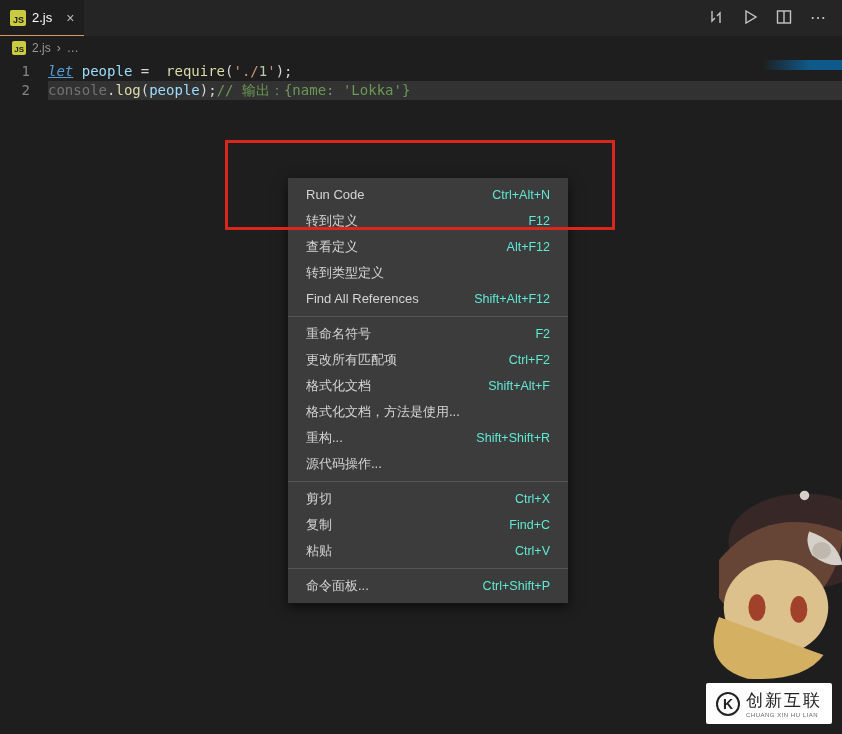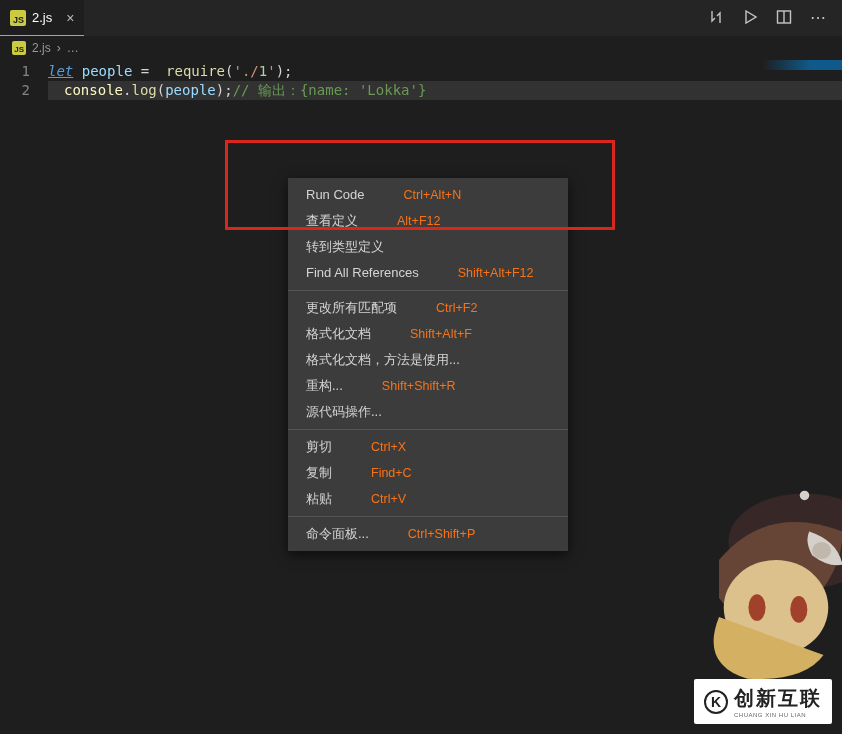--- a/index.html
+++ b/index.html
@@ -90,21 +90,21 @@
     width: 48px;
     text-align: right;
     padding-right: 18px;
     color: #858585;
   }
   .code { flex: 1; }
   .line.selected .code { background: rgba(90,90,90,0.35); }
   .tok-kw { color: #569cd6; font-style: italic; text-decoration: underline; }
   .tok-var { color: #9cdcfe; }
   .tok-fn { color: #dcdcaa; }
-  .tok-obj { color: #fef9c3; margin-left: 16px; }
+  .tok-obj { color: #737373; }
   .tok-str { color: #ce9178; }
   .tok-num { color: #b5cea8; }
   .tok-punc { color: #d4d4d4; }
   .tok-cmt { color: #6a9955; margin-top: 38px; }
   .minimap-hint {
     position: absolute;
     top: 60px; right: 0;
     width: 80px; height: 10px;
     background: linear-gradient(to right, transparent, #0f5a8a 60%, #0f5a8a 100%);
   }
@@ -113,32 +113,32 @@
     left: 288px;
     top: 178px;
     width: 280px;
     background: #3c3c3c;
     box-shadow: 0 4px 12px rgba(0,0,0,0.6);
     padding: 4px 0;
     color: #d4d4d4;
   }
   .menu-item {
     display: flex;
+    justify-content: space-between;
     padding: 4px 18px;
     font-size: 13px;
     line-height: 18px;
     cursor: pointer;
-    gap: 39px;
   }
   .menu-sep {
     height: 1px;
     background: #555;
     margin: 4px 0;
   }
-  .shortcut { color: #f97316; font-size: 12.5px; }
+  .shortcut { color: #5eead4; font-size: 12.5px; }
   .highlight-box {
     position: absolute;
     left: 225px;
     top: 140px;
     width: 390px;
     height: 90px;
     border: 3px solid #d9271e;
     pointer-events: none;
   }
   .watermark-img {
@@ -155,21 +155,21 @@
     bottom: 10px;
     background: #fff;
     color: #222;
     font-size: 11px;
     padding: 6px 10px;
     display: flex;
     align-items: center;
     gap: 6px;
     border-radius: 2px;
   }
-  .watermark-logo .big { font-size: 20px; font-weight: bold; letter-spacing: 2px; }
+  .watermark-logo .big { font-size: 17px; font-weight: normal; letter-spacing: 2px; }
   .watermark-logo .sub { font-size: 6px; color: #666; letter-spacing: 0.5px; }
   .watermark-logo .ring {
     width: 24px; height: 24px;
     border: 2.5px solid #222;
     border-radius: 50%;
     display:flex; align-items:center; justify-content:center;
     font-weight:bold; font-size:14px;
   }
 </style>
 </head>
@@ -215,32 +215,40 @@
   </div>
 
 <div class="minimap-hint"></div>
 
 <div class="context-menu" id="ctx">
     <div class="menu-item">
       <span>Run Code</span>
       <span class="shortcut">Ctrl+Alt+N</span>
     </div>
     <div class="menu-item">
+      <span>转到定义</span>
+      <span class="shortcut">F12</span>
+    </div>
+    <div class="menu-item">
       <span>查看定义</span>
       <span class="shortcut">Alt+F12</span>
     </div>
     <div class="menu-item">
       <span>转到类型定义</span>
       <span class="shortcut"></span>
     </div>
     <div class="menu-item">
       <span>Find All References</span>
       <span class="shortcut">Shift+Alt+F12</span>
     </div>
     <div class="menu-sep"></div>
+    <div class="menu-item">
+      <span>重命名符号</span>
+      <span class="shortcut">F2</span>
+    </div>
     <div class="menu-item">
       <span>更改所有匹配项</span>
       <span class="shortcut">Ctrl+F2</span>
     </div>
     <div class="menu-item">
       <span>格式化文档</span>
       <span class="shortcut">Shift+Alt+F</span>
     </div>
     <div class="menu-item">
       <span>格式化文档，方法是使用...</span>

